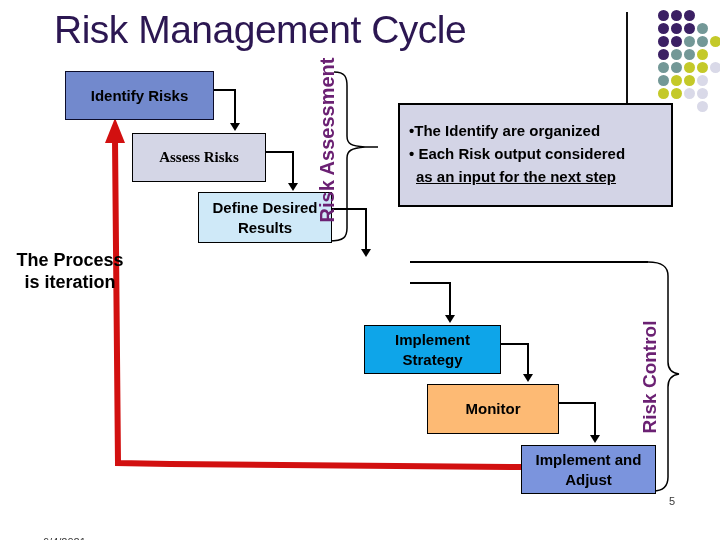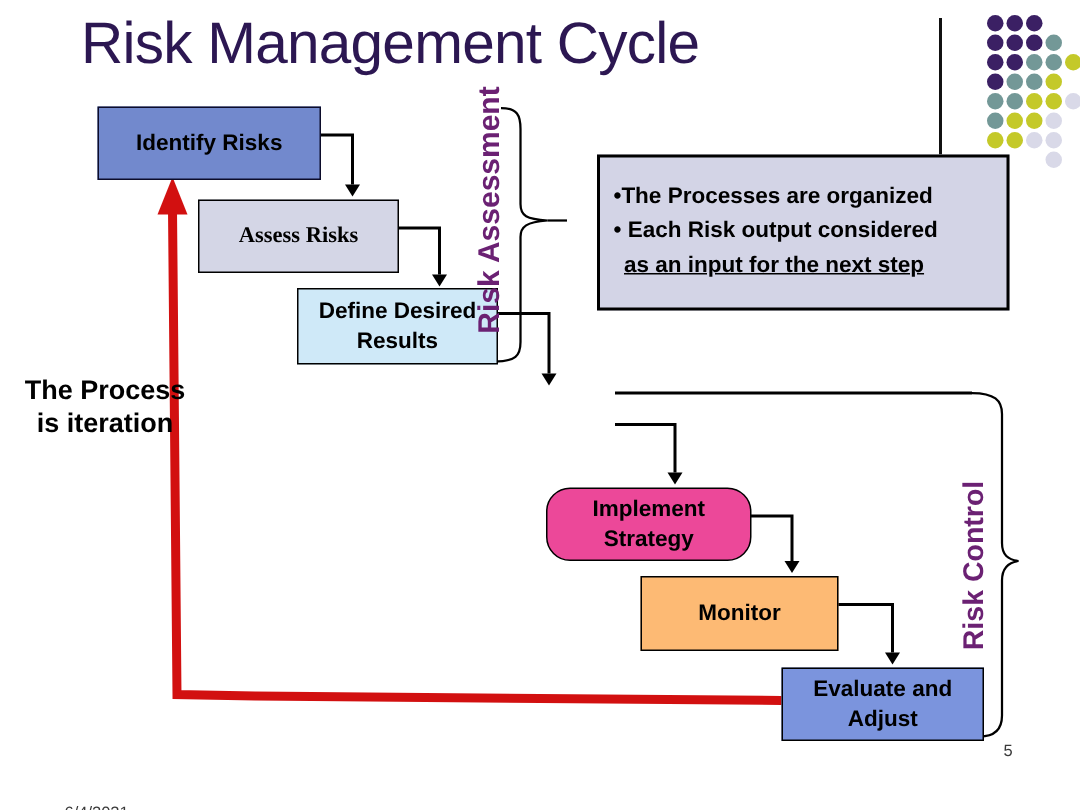--- a/index.html
+++ b/index.html
@@ -9,21 +9,21 @@
   .title{left:54px;top:8px;font-size:39px;letter-spacing:-0.5px;color:#2c1752;white-space:nowrap;z-index:3;}
   svg.overlay{position:absolute;left:0;top:0;z-index:1;}
   .vline{left:626px;top:12px;width:2px;height:91px;background:#111;z-index:0;}
   .dot{position:absolute;width:11px;height:11px;border-radius:50%;z-index:0;}
   .fbox{position:absolute;z-index:2;border:1.6px solid #000;display:flex;align-items:center;justify-content:center;
         text-align:center;font-size:15px;font-weight:bold;color:#000;white-space:pre-line;line-height:1.3;}
   .b-identify{left:65px;top:71px;width:147px;height:47px;background:#7289cd;border-color:#0c0c2a;}
   .b-assess{left:132px;top:133px;width:132px;height:47px;background:#d4d6e6;font-family:Liberation Serif, serif;}
   .b-define{left:198px;top:192px;width:132px;height:49px;background:#cfe9f8;}
   .b-select{left:276px;top:259px;width:134px;height:45px;background:#8f94e6;}
-  .b-implement{left:364px;top:325px;width:135px;height:47px;background:#ec4899;border-radius:16px;}
+  .b-implement{left:364px;top:325px;width:135px;height:47px;background:#0ea5e9;}
   .b-monitor{left:427px;top:384px;width:130px;height:48px;background:#fdba74;}
   .b-evaluate{left:521px;top:445px;width:133px;height:47px;background:#7b94dd;}
   .callout{left:398px;top:103px;width:275px;height:104px;background:#d3d4e6;border:2px solid #000;
            z-index:2;font-size:15px;font-weight:bold;color:#000;padding:14px 0 0 9px;box-sizing:border-box;}
   .callout div{line-height:23px;white-space:nowrap;}
   .callout .cont{padding-left:7px;text-decoration:underline;}
   .vlabel{z-index:3;font-weight:bold;white-space:nowrap;color:#6b2173;}
   .v-assess{left:327px;top:140px;font-size:20px;transform:translate(-50%,-50%) rotate(-90deg);}
   .v-control{left:650px;top:377px;font-size:19px;transform:translate(-50%,-50%) rotate(-90deg);}
   .process-note{left:12px;top:249px;width:116px;text-align:center;font-size:18px;font-weight:bold;
@@ -108,25 +108,25 @@
   <div class="abs vlabel v-assess">Risk Assessment</div>
   <div class="abs vlabel v-control">Risk Control</div>
 
   <div class="fbox b-identify">Identify Risks</div>
   <div class="fbox b-assess">Assess Risks</div>
   <div class="fbox b-define">Define Desired
 Results</div>
   <div class="fbox b-implement">Implement
 Strategy</div>
   <div class="fbox b-monitor">Monitor</div>
-  <div class="fbox b-evaluate">Evaluate and
+  <div class="fbox b-evaluate">Implement and
 Adjust</div>
 
   <div class="abs callout">
-    <div>•The Processes are organized</div>
+    <div>•The Identify are organized</div>
     <div>• Each Risk output considered</div>
     <div class="cont">as an input for the next step</div>
   </div>
 
   <div class="abs process-note">The Process
 is iteration</div>
 
   <div class="abs footer f-date">6/4/2021</div>
   <div class="abs footer f-page">5</div>
 </div>

